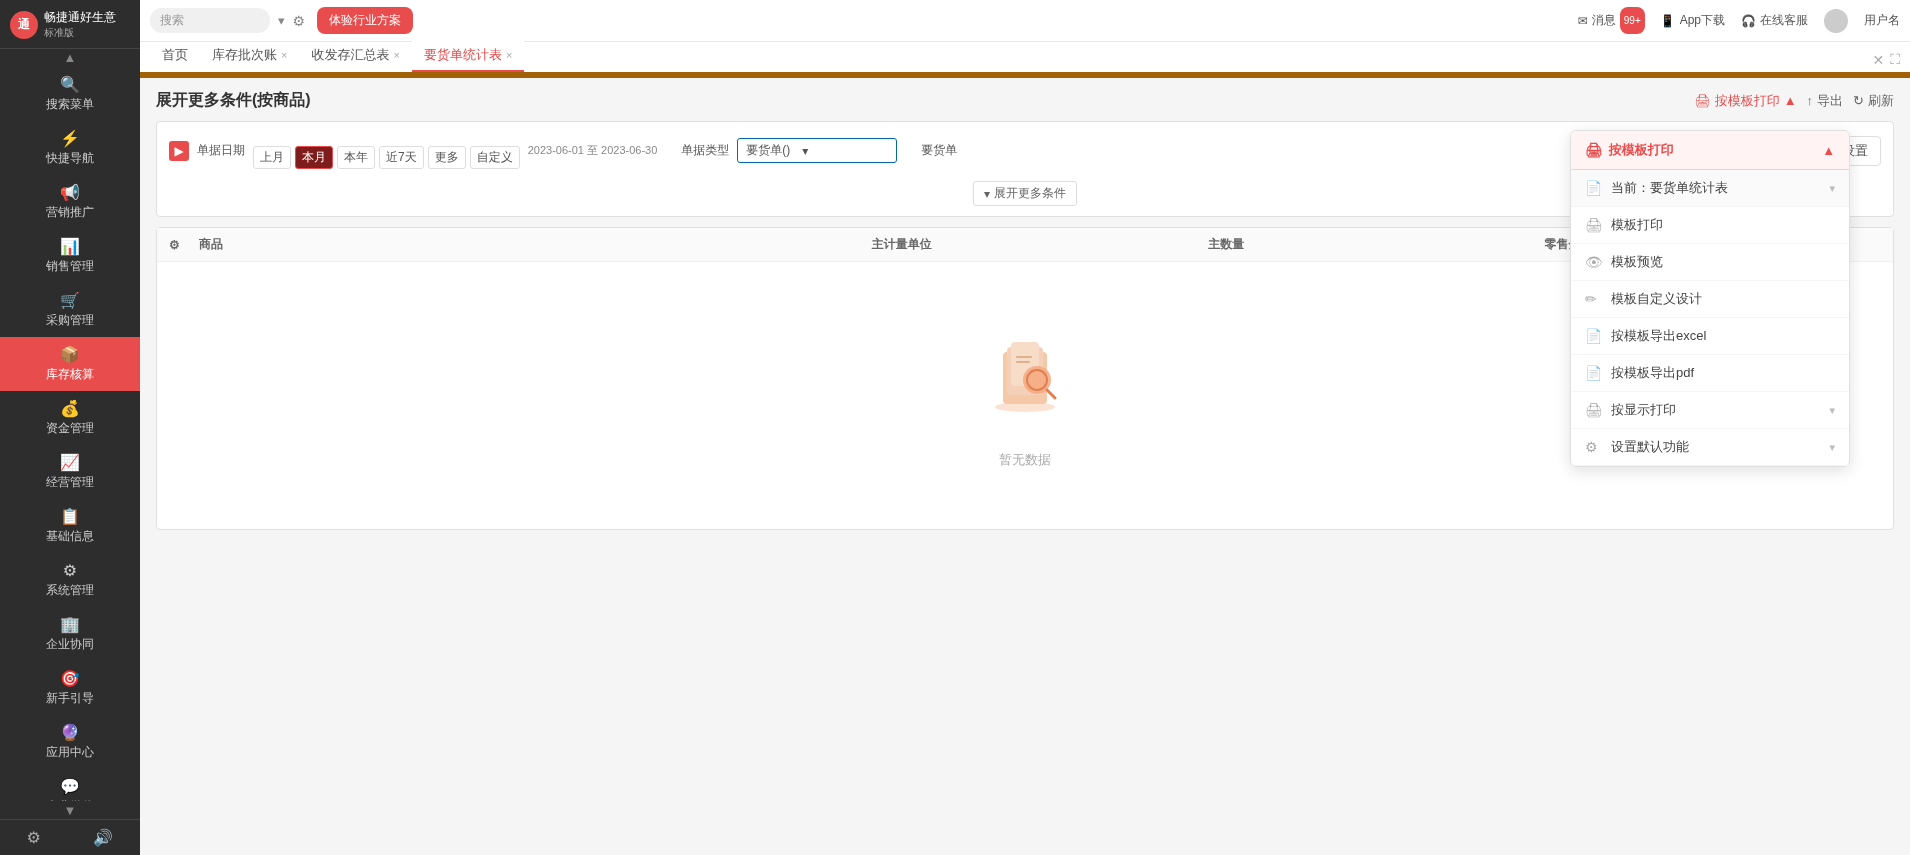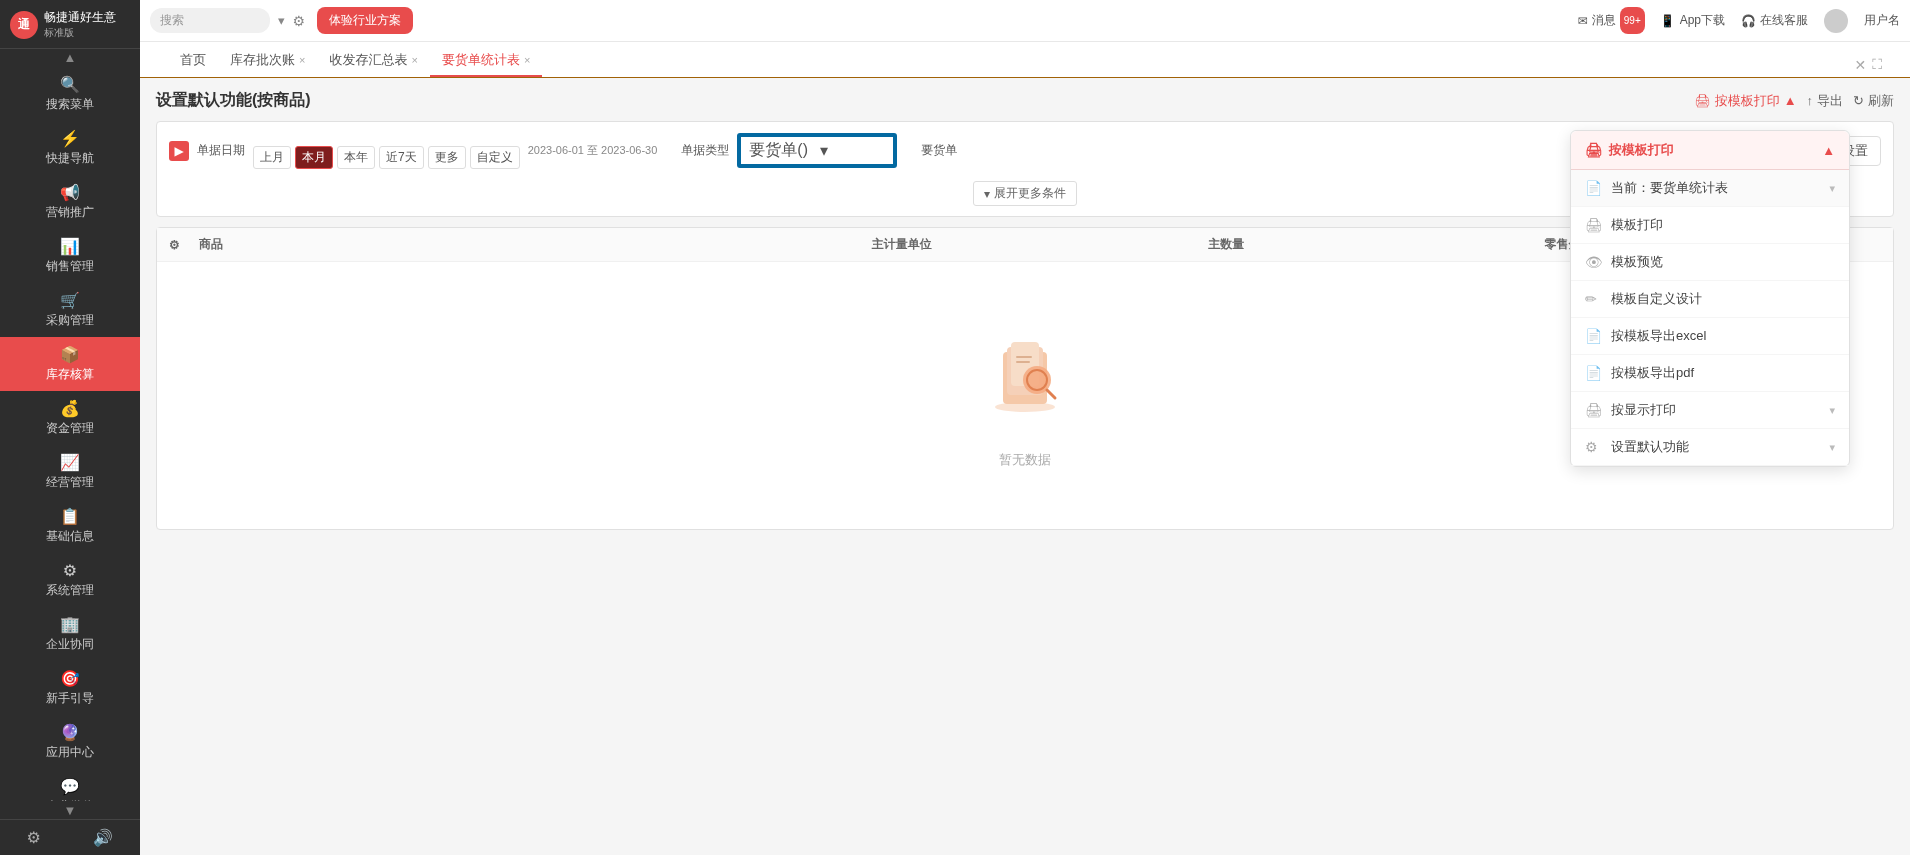--- a/index.html
+++ b/index.html
@@ -106,22 +106,22 @@
       padding: 8px 4px; min-width: 16px; text-align: center;
     }
     .avatar { width: 24px; height: 24px; background: #ccc; border-radius: 50%; }
 
     
     .tabs {
       height: 36px;
       background: #fff;
       display: flex;
       align-items: flex-end;
-      padding: 0 28px;
-      border-bottom: 1px solid #a16207;
+      padding: 0 10px;
+      border-bottom: 6px solid #a16207;
       flex-shrink: 0;
     }
     .tab {
       padding: 6px 12px;
       font-size: 13px;
       color: #555;
       cursor: pointer;
       border-bottom: 2px solid transparent;
       white-space: nowrap;
       display: flex; align-items: center; gap: 4px;
@@ -192,22 +192,22 @@
       cursor: pointer;
     }
     .date-btn.active {
       background: #7f1d1d;
       color: #fff;
       border-color: #e84c4c;
     }
     .date-range { font-size: 11px; color: #888; }
     .filter-select {
       display: flex; align-items: center; gap: 12px;
-      border: 4px solid #0369a1; border-radius: 3px;
-      padding: 3px 8px; font-size: 16px; color: #555;
+      border: 1px solid #0369a1; border-radius: 3px;
+      padding: 3px 8px; font-size: 12px; color: #555;
       background: #fff; cursor: pointer; min-width: 160px;
     }
     .filter-type-label { font-size: 12px; color: #555; margin-left: 16px; }
     .expand-btn {
       display: flex; align-items: center; gap: 4px;
       font-size: 12px; color: #666; cursor: pointer;
       border: 1px solid #ddd; border-radius: 3px;
       padding: 3px 10px; background: #fff;
       margin-top: 6px;
     }
@@ -439,21 +439,21 @@
       <span class="close-x">×</span>
     </div>
     <div class="tabs-window-controls">
       <span class="win-btn">✕</span>
       <span class="win-btn">⛶</span>
     </div>
   </div>
 
   <div class="content">
     <div class="page-header">
-      <div class="page-title">设置默认功能(按商品)</div>
+      <div class="page-title">展开更多条件(按商品)</div>
       <div class="page-actions">
         <div class="action-btn active">
           <span>🖨</span>
           <span>按模板打印</span>
           <span>▲</span>
         </div>
         <div class="action-btn">
           <span>↑</span>
           <span>导出</span>
         </div>

